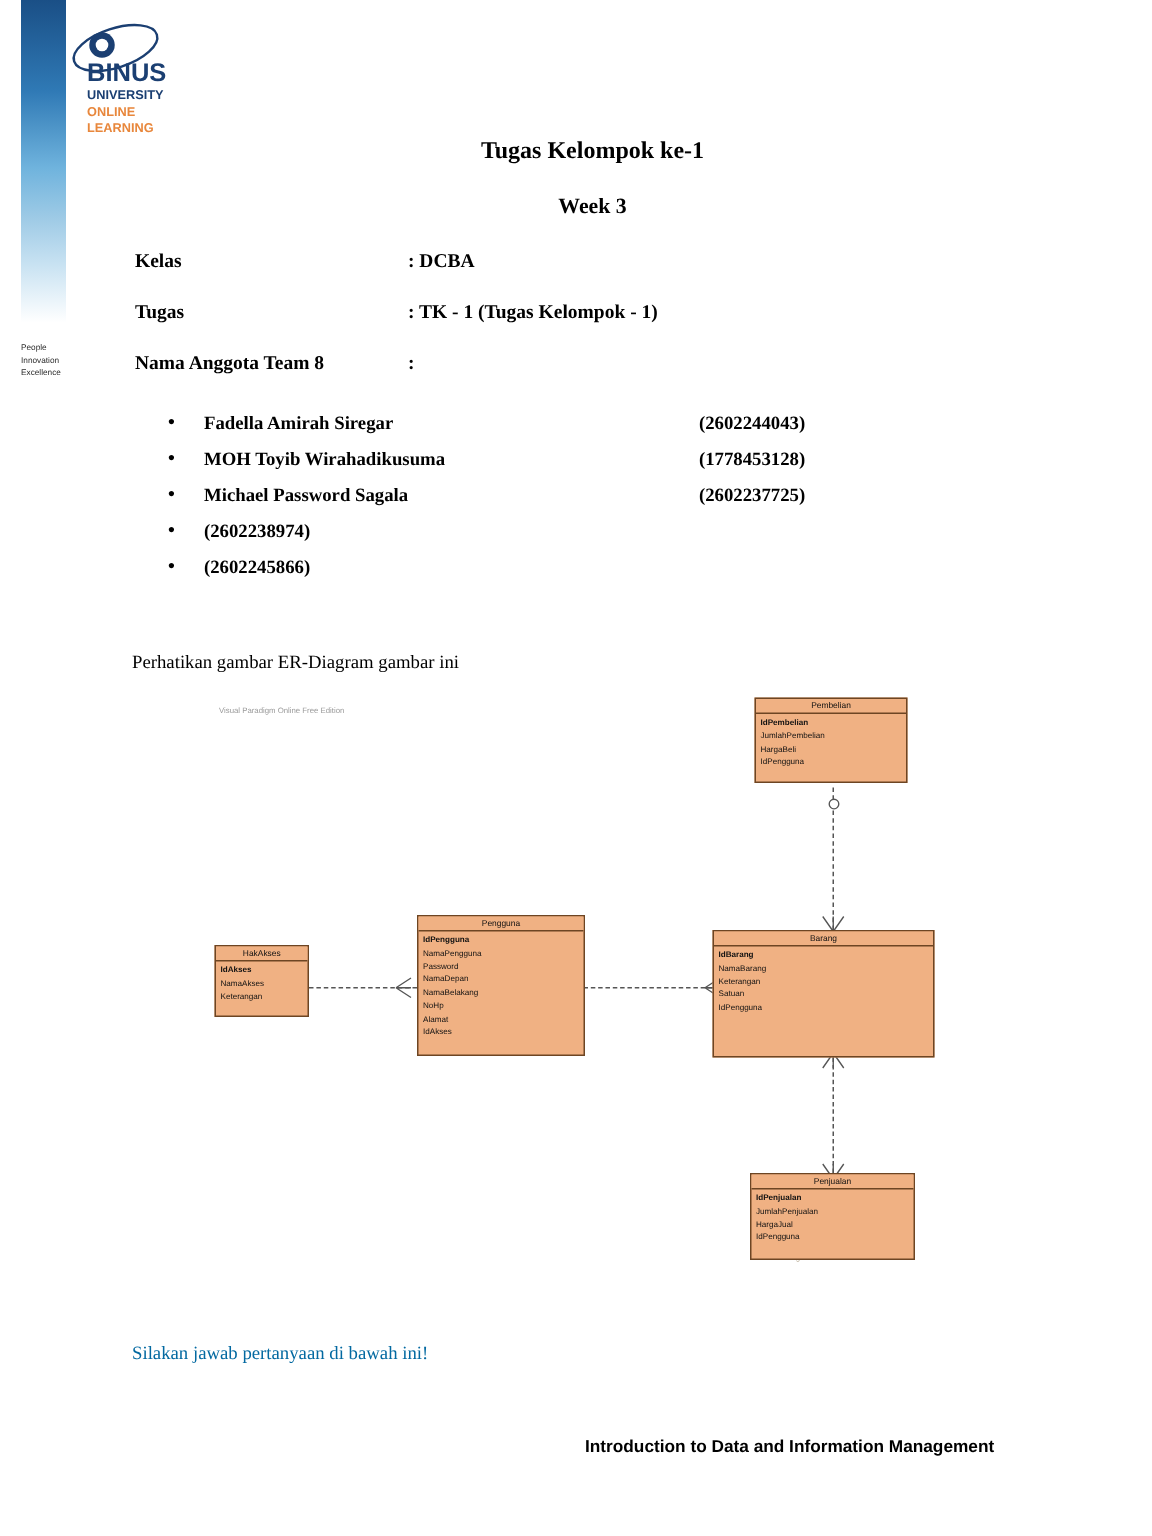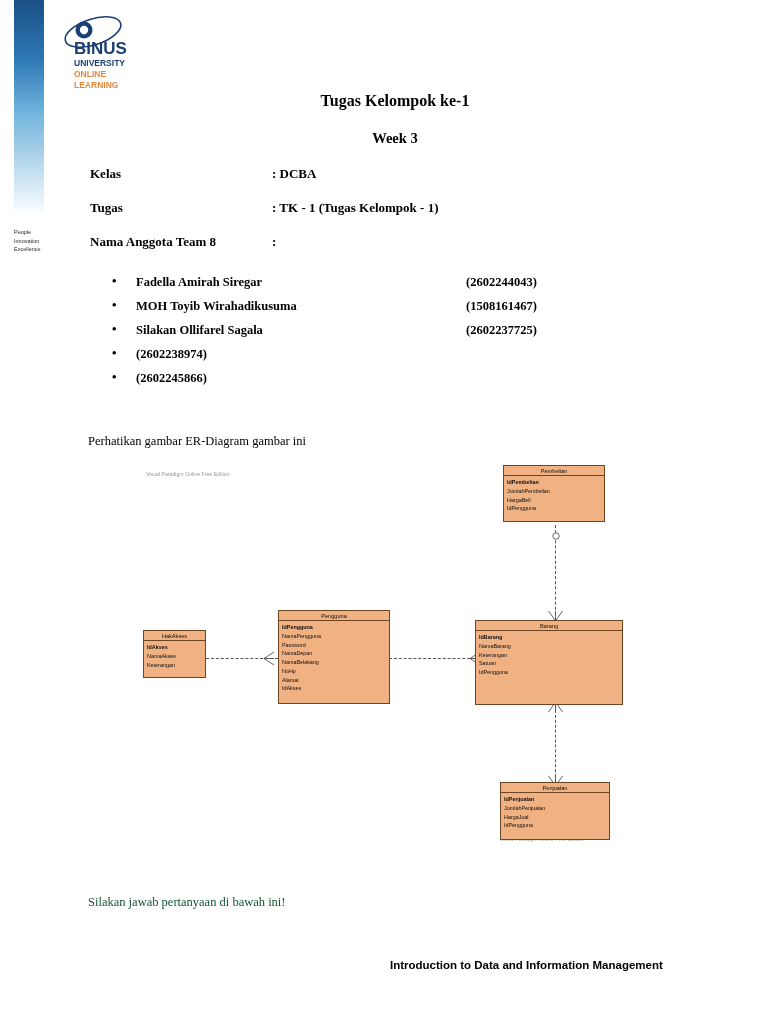--- a/index.html
+++ b/index.html
@@ -15,21 +15,21 @@
     position:absolute;left:14px;top:0;width:30px;height:215px;
     background:linear-gradient(180deg,#1a4f86 0%, #2f79b5 28%, #6fb3dd 52%, #9fcbe6 68%, #c8e2f2 82%, #ffffff 100%);
   }
   .leftbar-tag{
     position:absolute;left:14px;top:228px;width:34px;
     font-family:"Liberation Sans", sans-serif;
     font-size:5.5px;color:#2b2b2b;line-height:1.55;
   }
   
   .logo{
-    position:absolute;left:60px;top:14px;width:120px;height:80px;text-align:center;
+    position:absolute;left:44px;top:14px;width:120px;height:80px;text-align:center;
   }
   .logo svg{display:block;}
   
   .title1{
     position:absolute;left:0;top:92px;width:768px;text-align:center;
     font-size:16px;font-weight:bold;color:#000;
   }
   .title1 span{ padding-left:22px; }
   .title2{
     position:absolute;left:0;top:130px;width:768px;text-align:center;
@@ -51,21 +51,21 @@
   }
   .member{display:flex;align-items:flex-start;margin-bottom:7px;line-height:1.35;}
   .bullet{width:24px;font-size:13px;line-height:1.15;}
   .mname{width:330px;}
   .mid{}
   
   .para-top{
     position:absolute;left:88px;top:434px;font-size:12.5px;color:#000;
   }
   .para-bottom{
-    position:absolute;left:88px;top:895px;font-size:12.5px;color:#14532d;
+    position:absolute;left:88px;top:895px;font-size:12.5px;color:#0369a1;
   }
   
   .footer{
     position:absolute;left:390px;top:959px;
     font-family:"Liberation Sans", sans-serif;
     font-size:11.5px;font-weight:bold;color:#000;
   }
   
   .diagram{
     position:absolute;left:88px;top:455px;width:600px;height:410px;
@@ -148,25 +148,25 @@
 
 <div class="members">
   <div class="member">
     <div class="bullet">•</div>
     <div class="mname">Fadella Amirah Siregar</div>
     <div class="mid">(2602244043)</div>
   </div>
   <div class="member">
     <div class="bullet">•</div>
     <div class="mname">MOH Toyib Wirahadikusuma</div>
-    <div class="mid">(1508161467)</div>
-  </div>
-  <div class="member">
-    <div class="bullet">•</div>
-    <div class="mname">Silakan Ollifarel Sagala</div>
+    <div class="mid">(1778453128)</div>
+  </div>
+  <div class="member">
+    <div class="bullet">•</div>
+    <div class="mname">Michael Password Sagala</div>
     <div class="mid">(2602237725)</div>
   </div>
   <div class="member">
     <div class="bullet">•</div>
     <div class="mid">(2602238974)</div>
   </div>
   <div class="member">
     <div class="bullet">•</div>
     <div class="mid">(2602245866)</div>
   </div>

